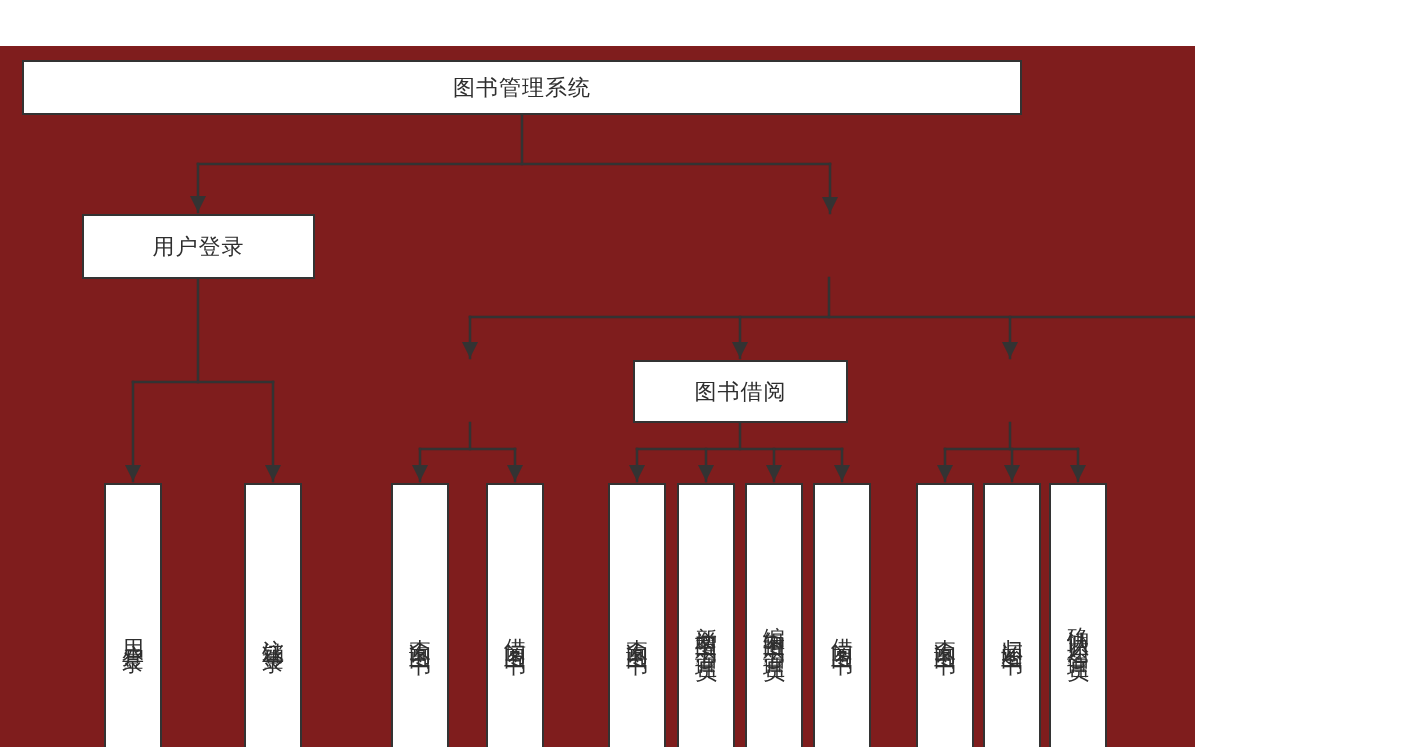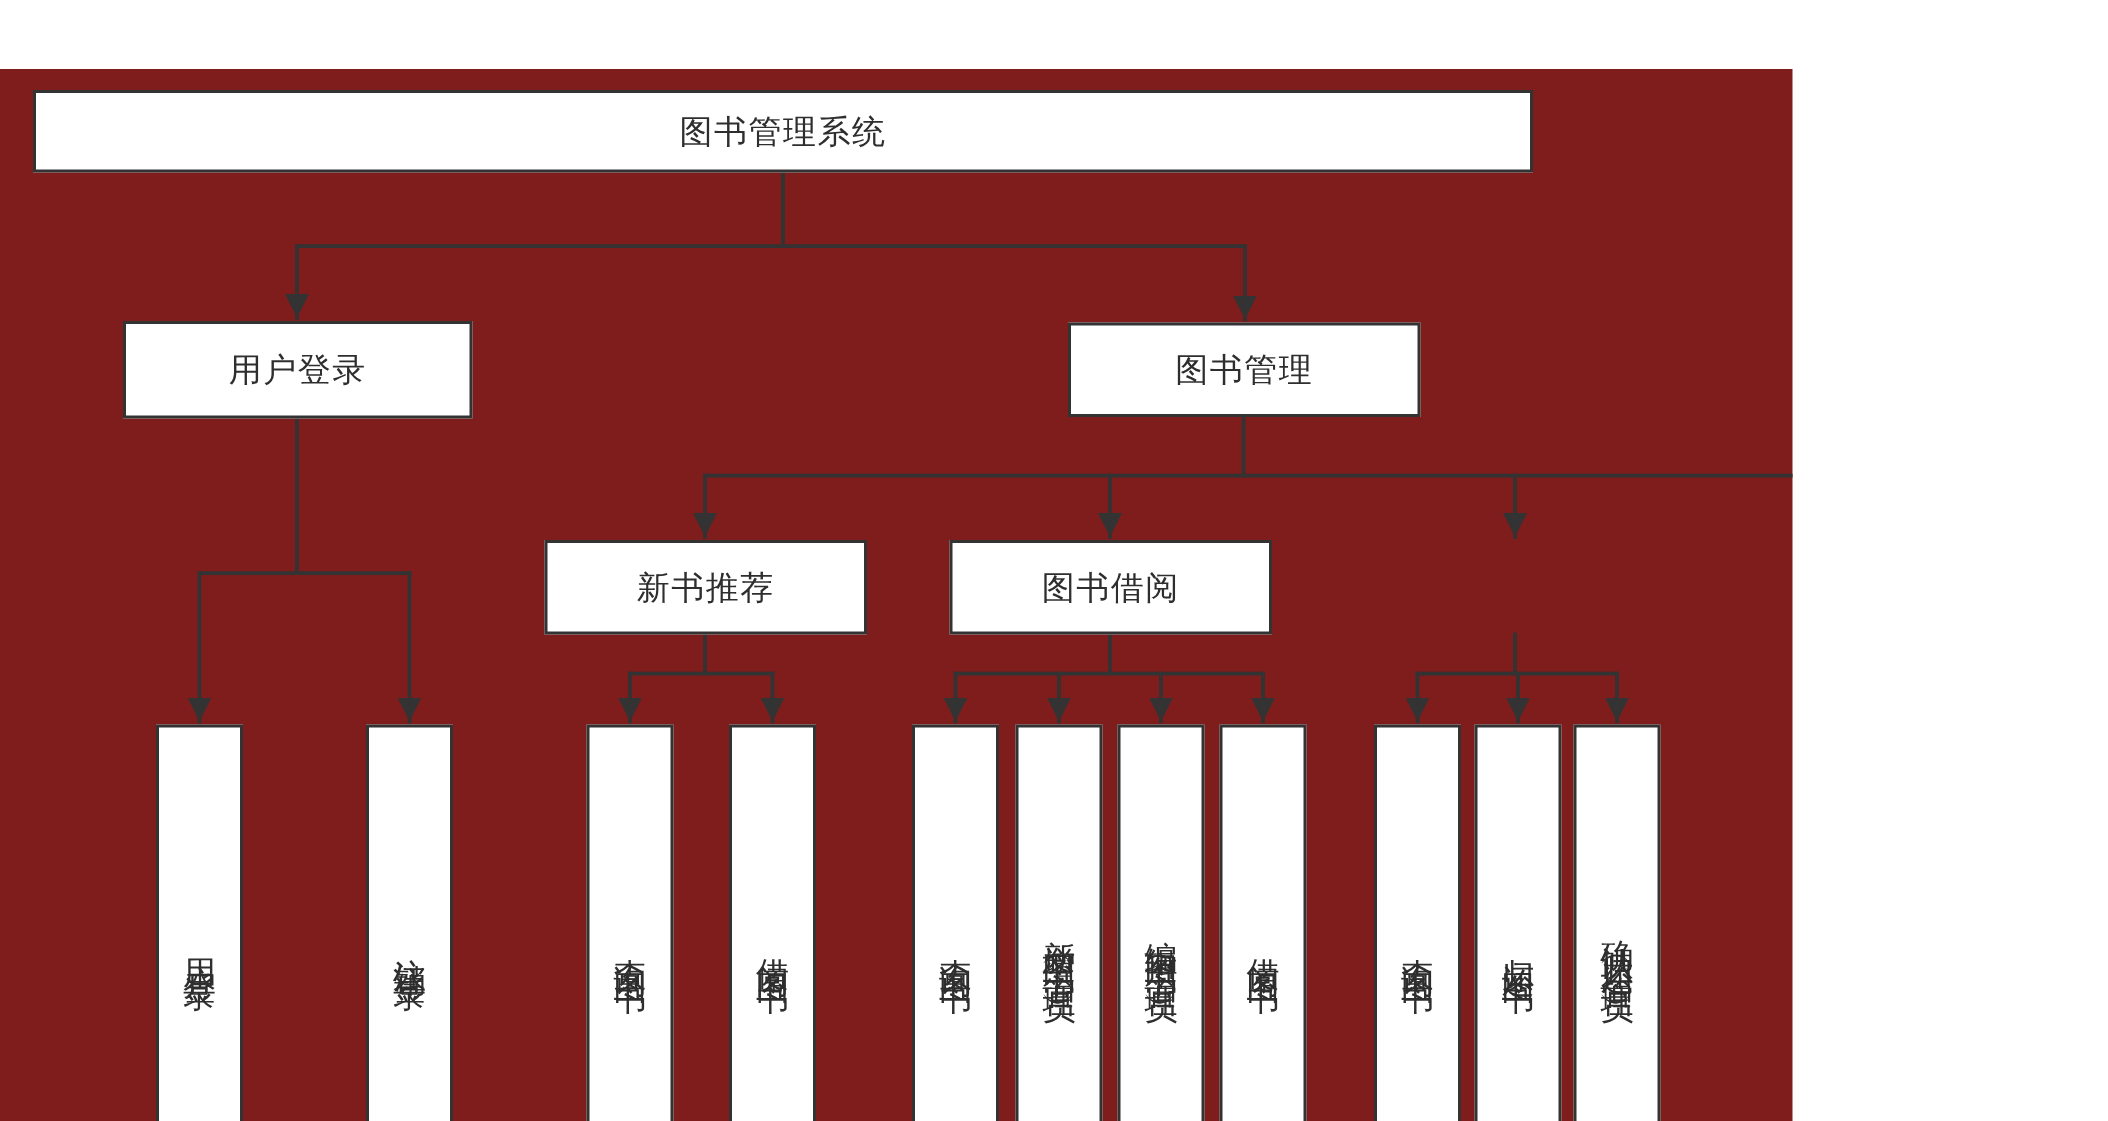--- a/index.html
+++ b/index.html
@@ -112,27 +112,21 @@
     </g>
   </svg>
 
   <div class="node" style="left:22px; top:14px; width:1000px; height:55px;">
     <span>图书管理系统</span>
   </div>
 
   <div class="node" style="left:82px; top:168px; width:233px; height:65px;">
     <span>用户登录</span>
   </div>
-  <div class="node" style="left:712px; top:169px; width:235px; height:63px;">
-    <span>图书管理</span>
-  </div>
 
-  <div class="node" style="left:363px; top:314px; width:215px; height:63px;">
-    <span>新书推荐</span>
-  </div>
   <div class="node" style="left:633px; top:314px; width:215px; height:63px;">
     <span>图书借阅</span>
   </div>
 
   <div class="node leaf" style="left:104px; top:437px; width:58px; height:296px;">
     <span>用户登录</span>
   </div>
   <div class="node leaf" style="left:244px; top:437px; width:58px; height:296px;">
     <span>注销登录</span>
   </div>

